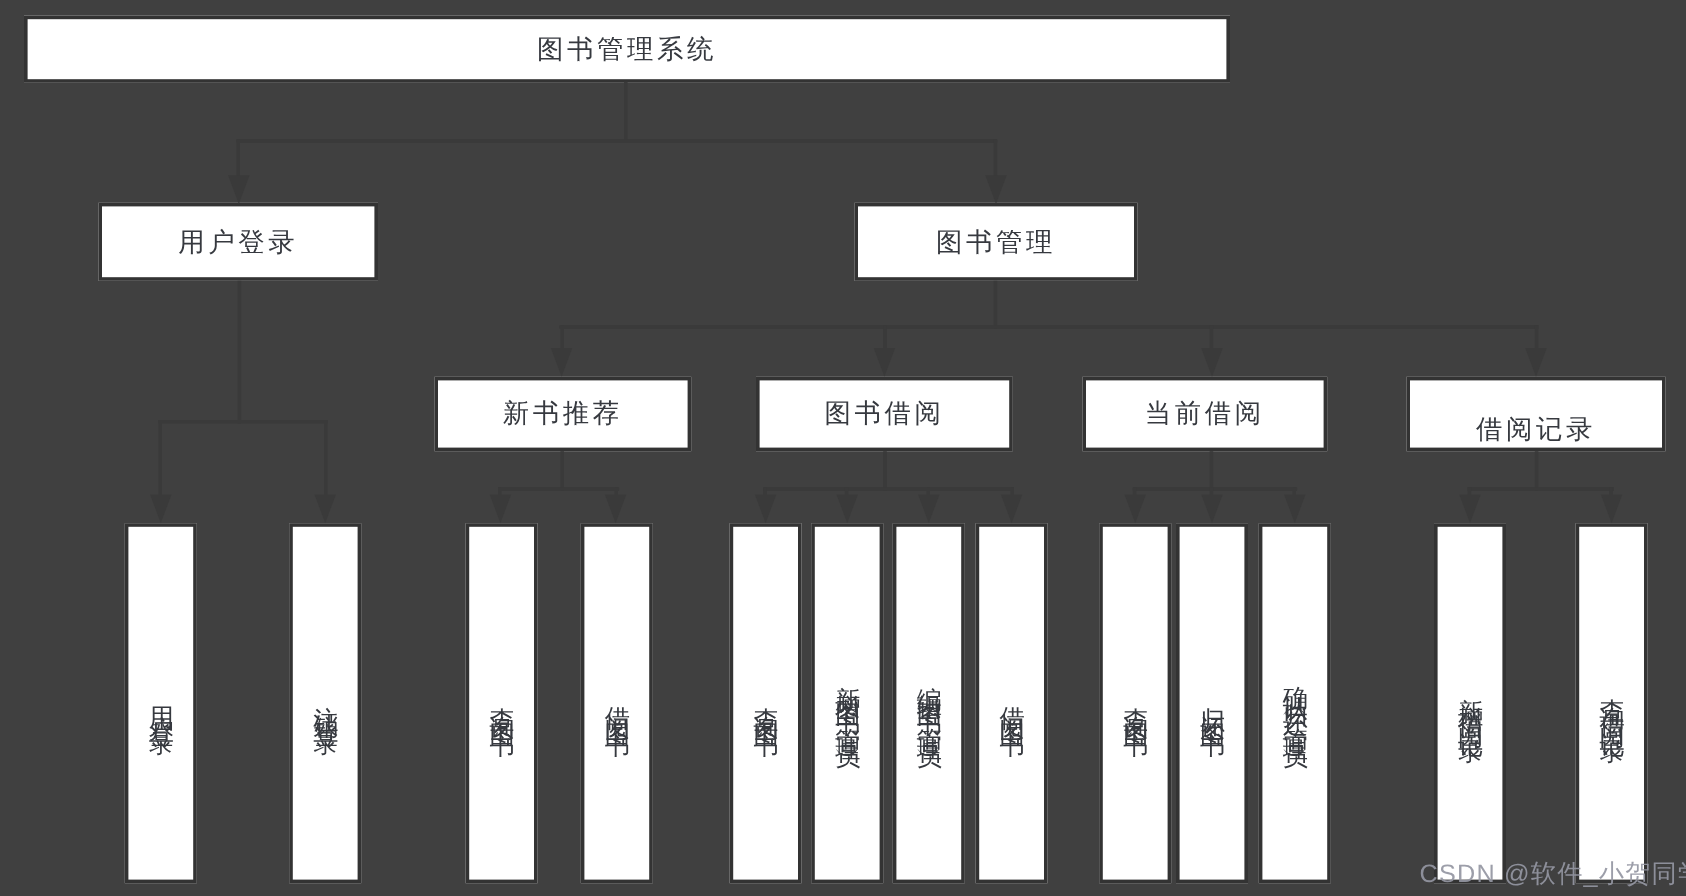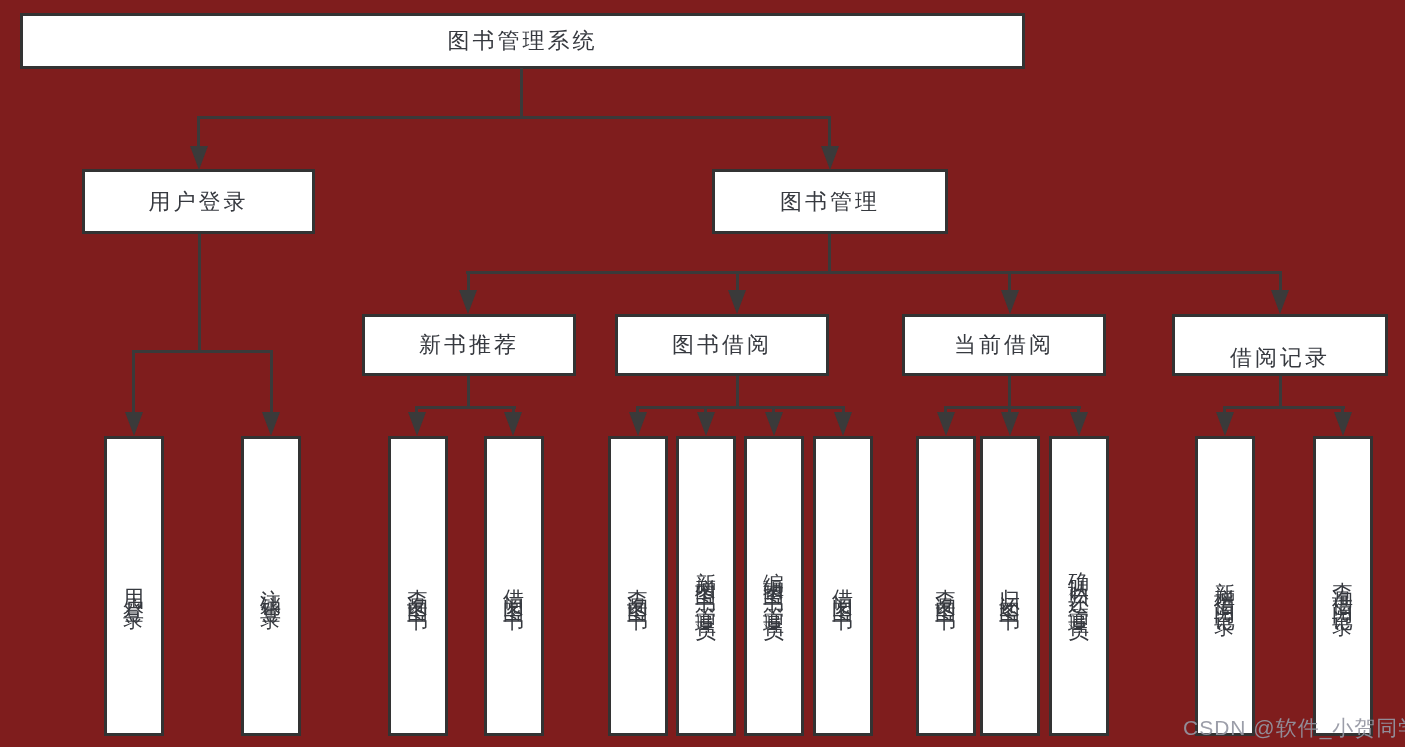--- a/index.html
+++ b/index.html
@@ -1,19 +1,19 @@
 <!DOCTYPE html>
 <html><head>
 <meta charset="utf-8">
 <style>
   html,body{margin:0;padding:0;background:#ffffff;}
   #stage{
     position:relative;
     width:1405px;height:747px;
-    background:#7f1d1d;
+    background:#404040;
     font-family:"Liberation Sans", sans-serif;
     overflow:hidden;
   }
   .box{
     position:absolute;
     border:3px solid #333333;
     background:#ffffff;
     box-sizing:border-box;
     display:flex;align-items:center;justify-content:center;
   }
@@ -61,21 +61,21 @@
   <div class="box" style="left:82px;top:169px;width:233px;height:65px;">
     <span class="hlabel">用户登录</span>
   </div>
   <div class="box" style="left:362px;top:314px;width:214px;height:62px;">
     <span class="hlabel">新书推荐</span>
   </div>
 
   <div class="box" style="left:712px;top:169px;width:236px;height:65px;">
     <span class="hlabel">图书管理</span>
   </div>
-  <div class="box" style="left:615px;top:314px;width:214px;height:62px;">
+  <div class="box" style="left:630px;top:314px;width:214px;height:62px;">
     <span class="hlabel">图书借阅</span>
   </div>
   <div class="box" style="left:902px;top:314px;width:204px;height:62px;">
     <span class="hlabel">当前借阅</span>
   </div>
   <div class="box" style="left:1172px;top:314px;width:216px;height:62px;align-items:flex-end;">
     <span class="hlabel">借阅记录</span>
   </div>
 
   <div class="box leaf" style="left:104px;top:436px;width:60px;height:300px;">

